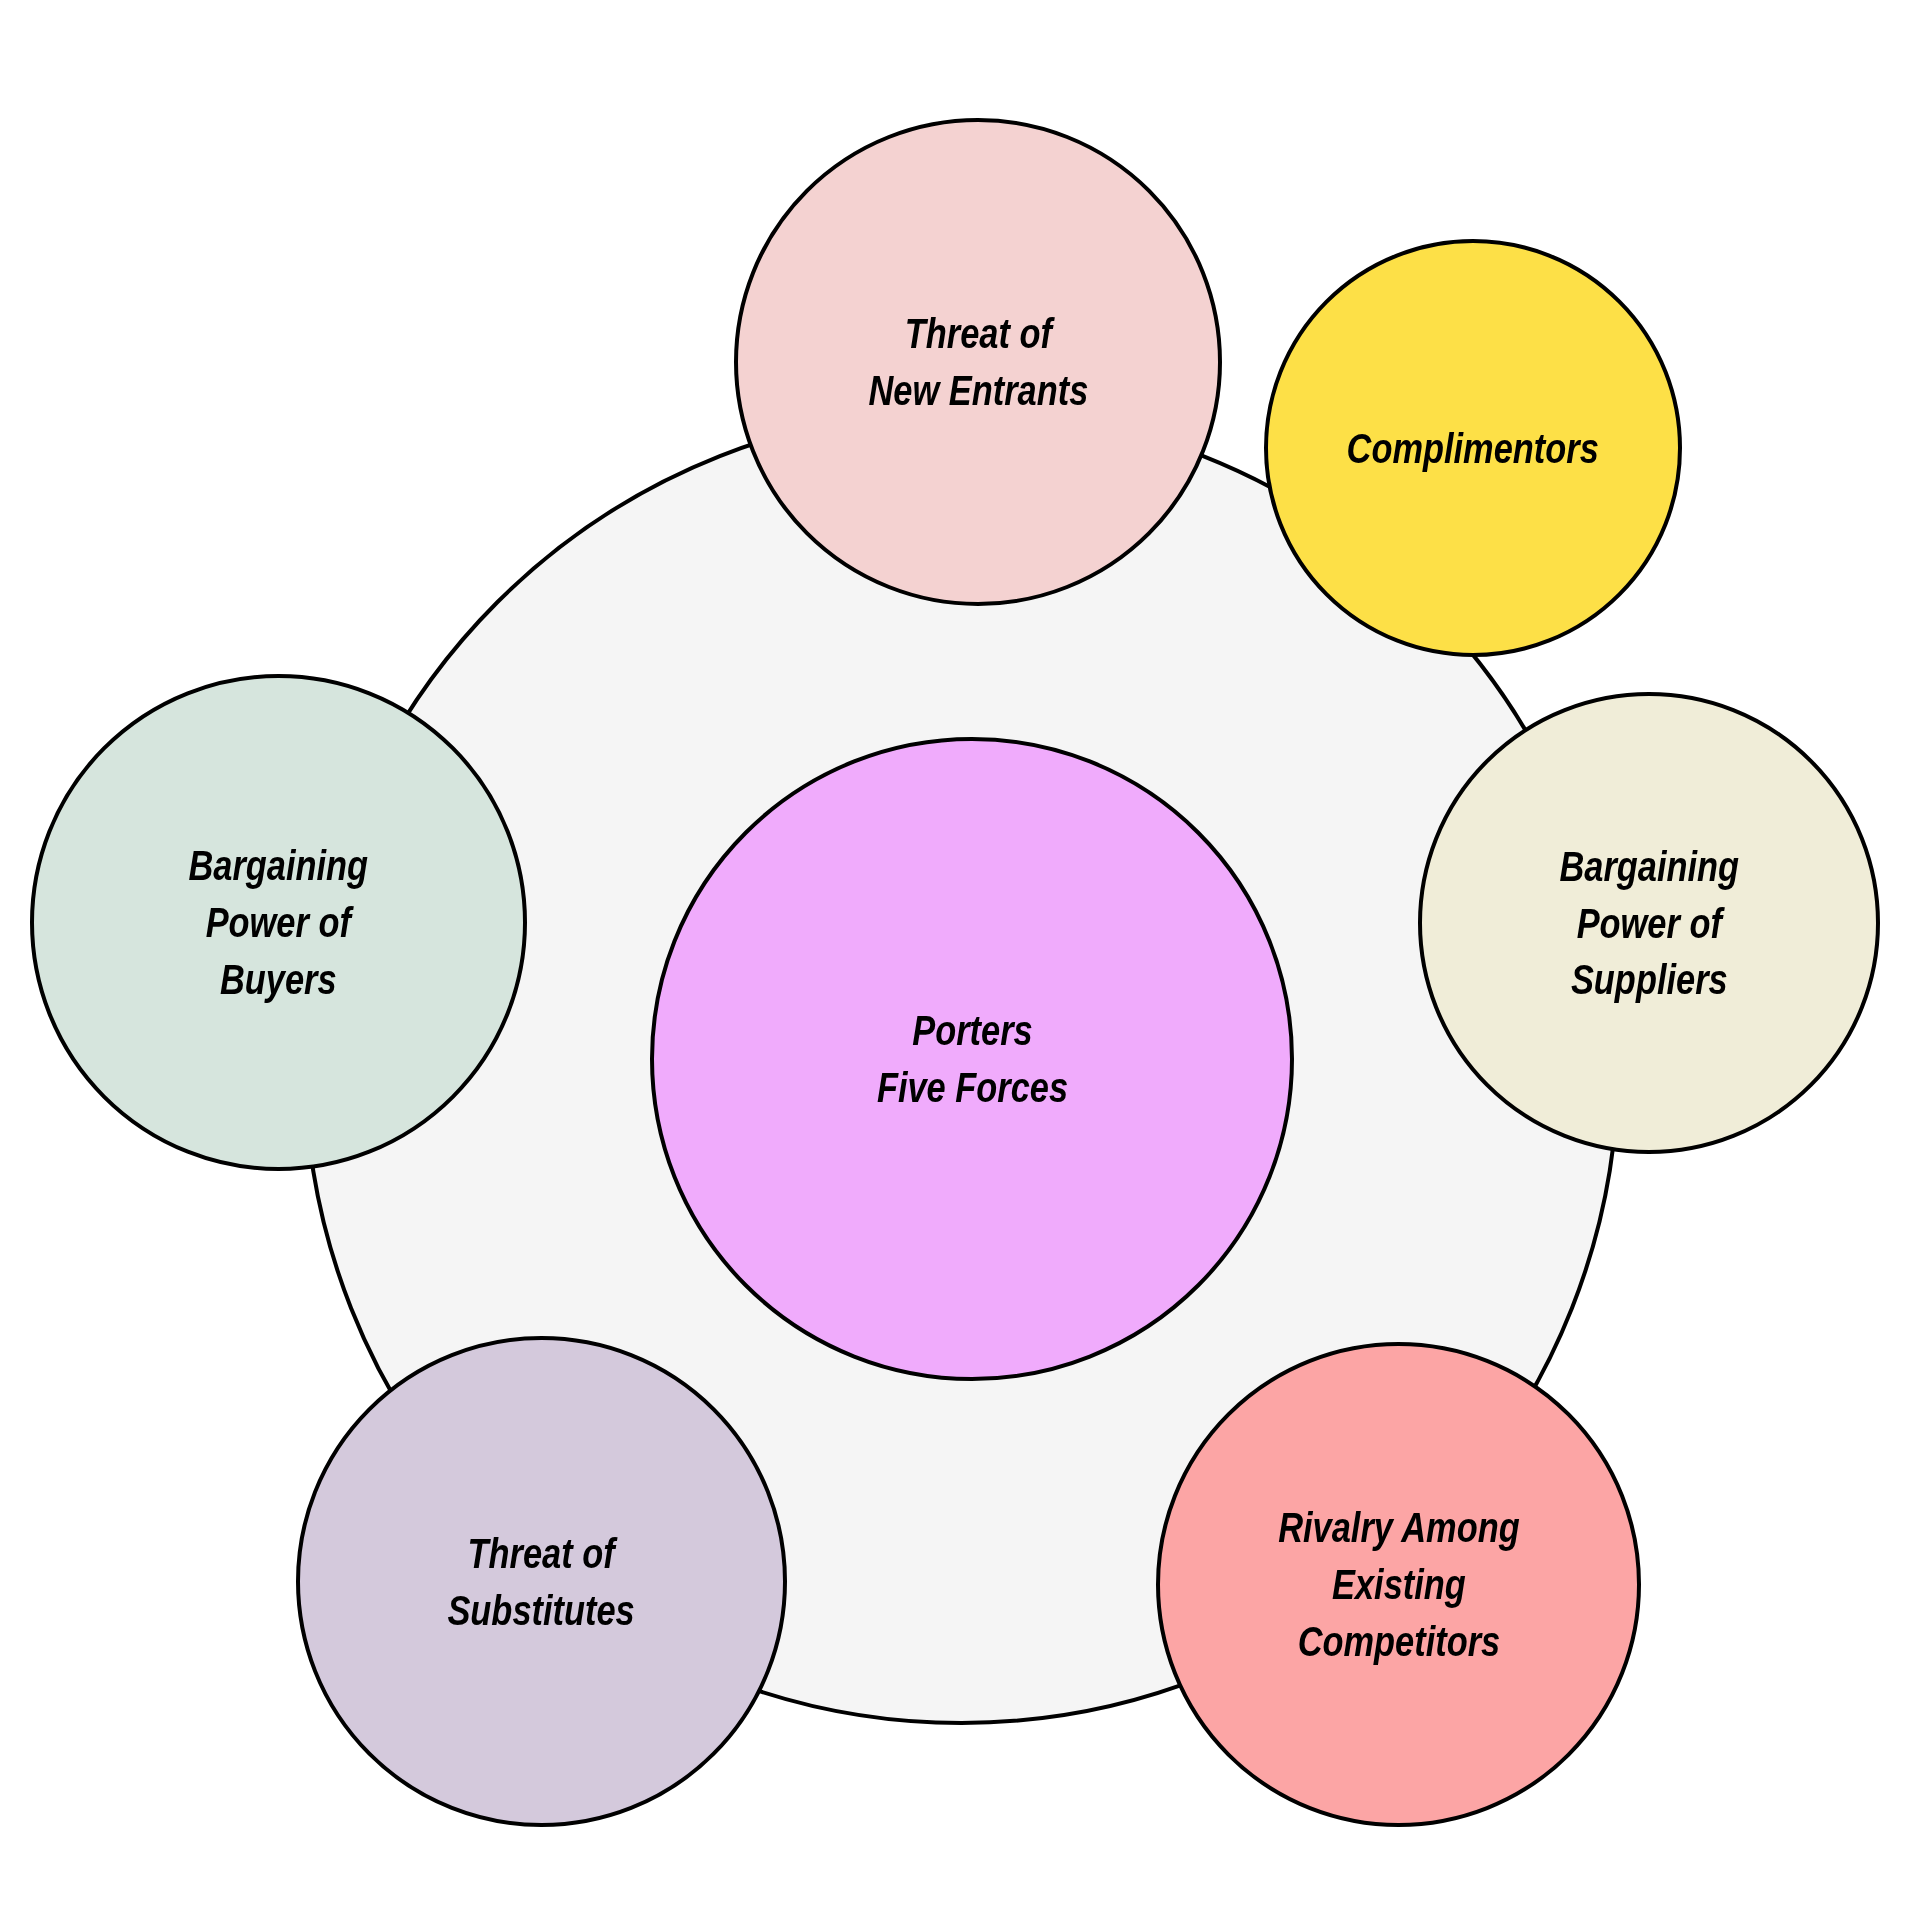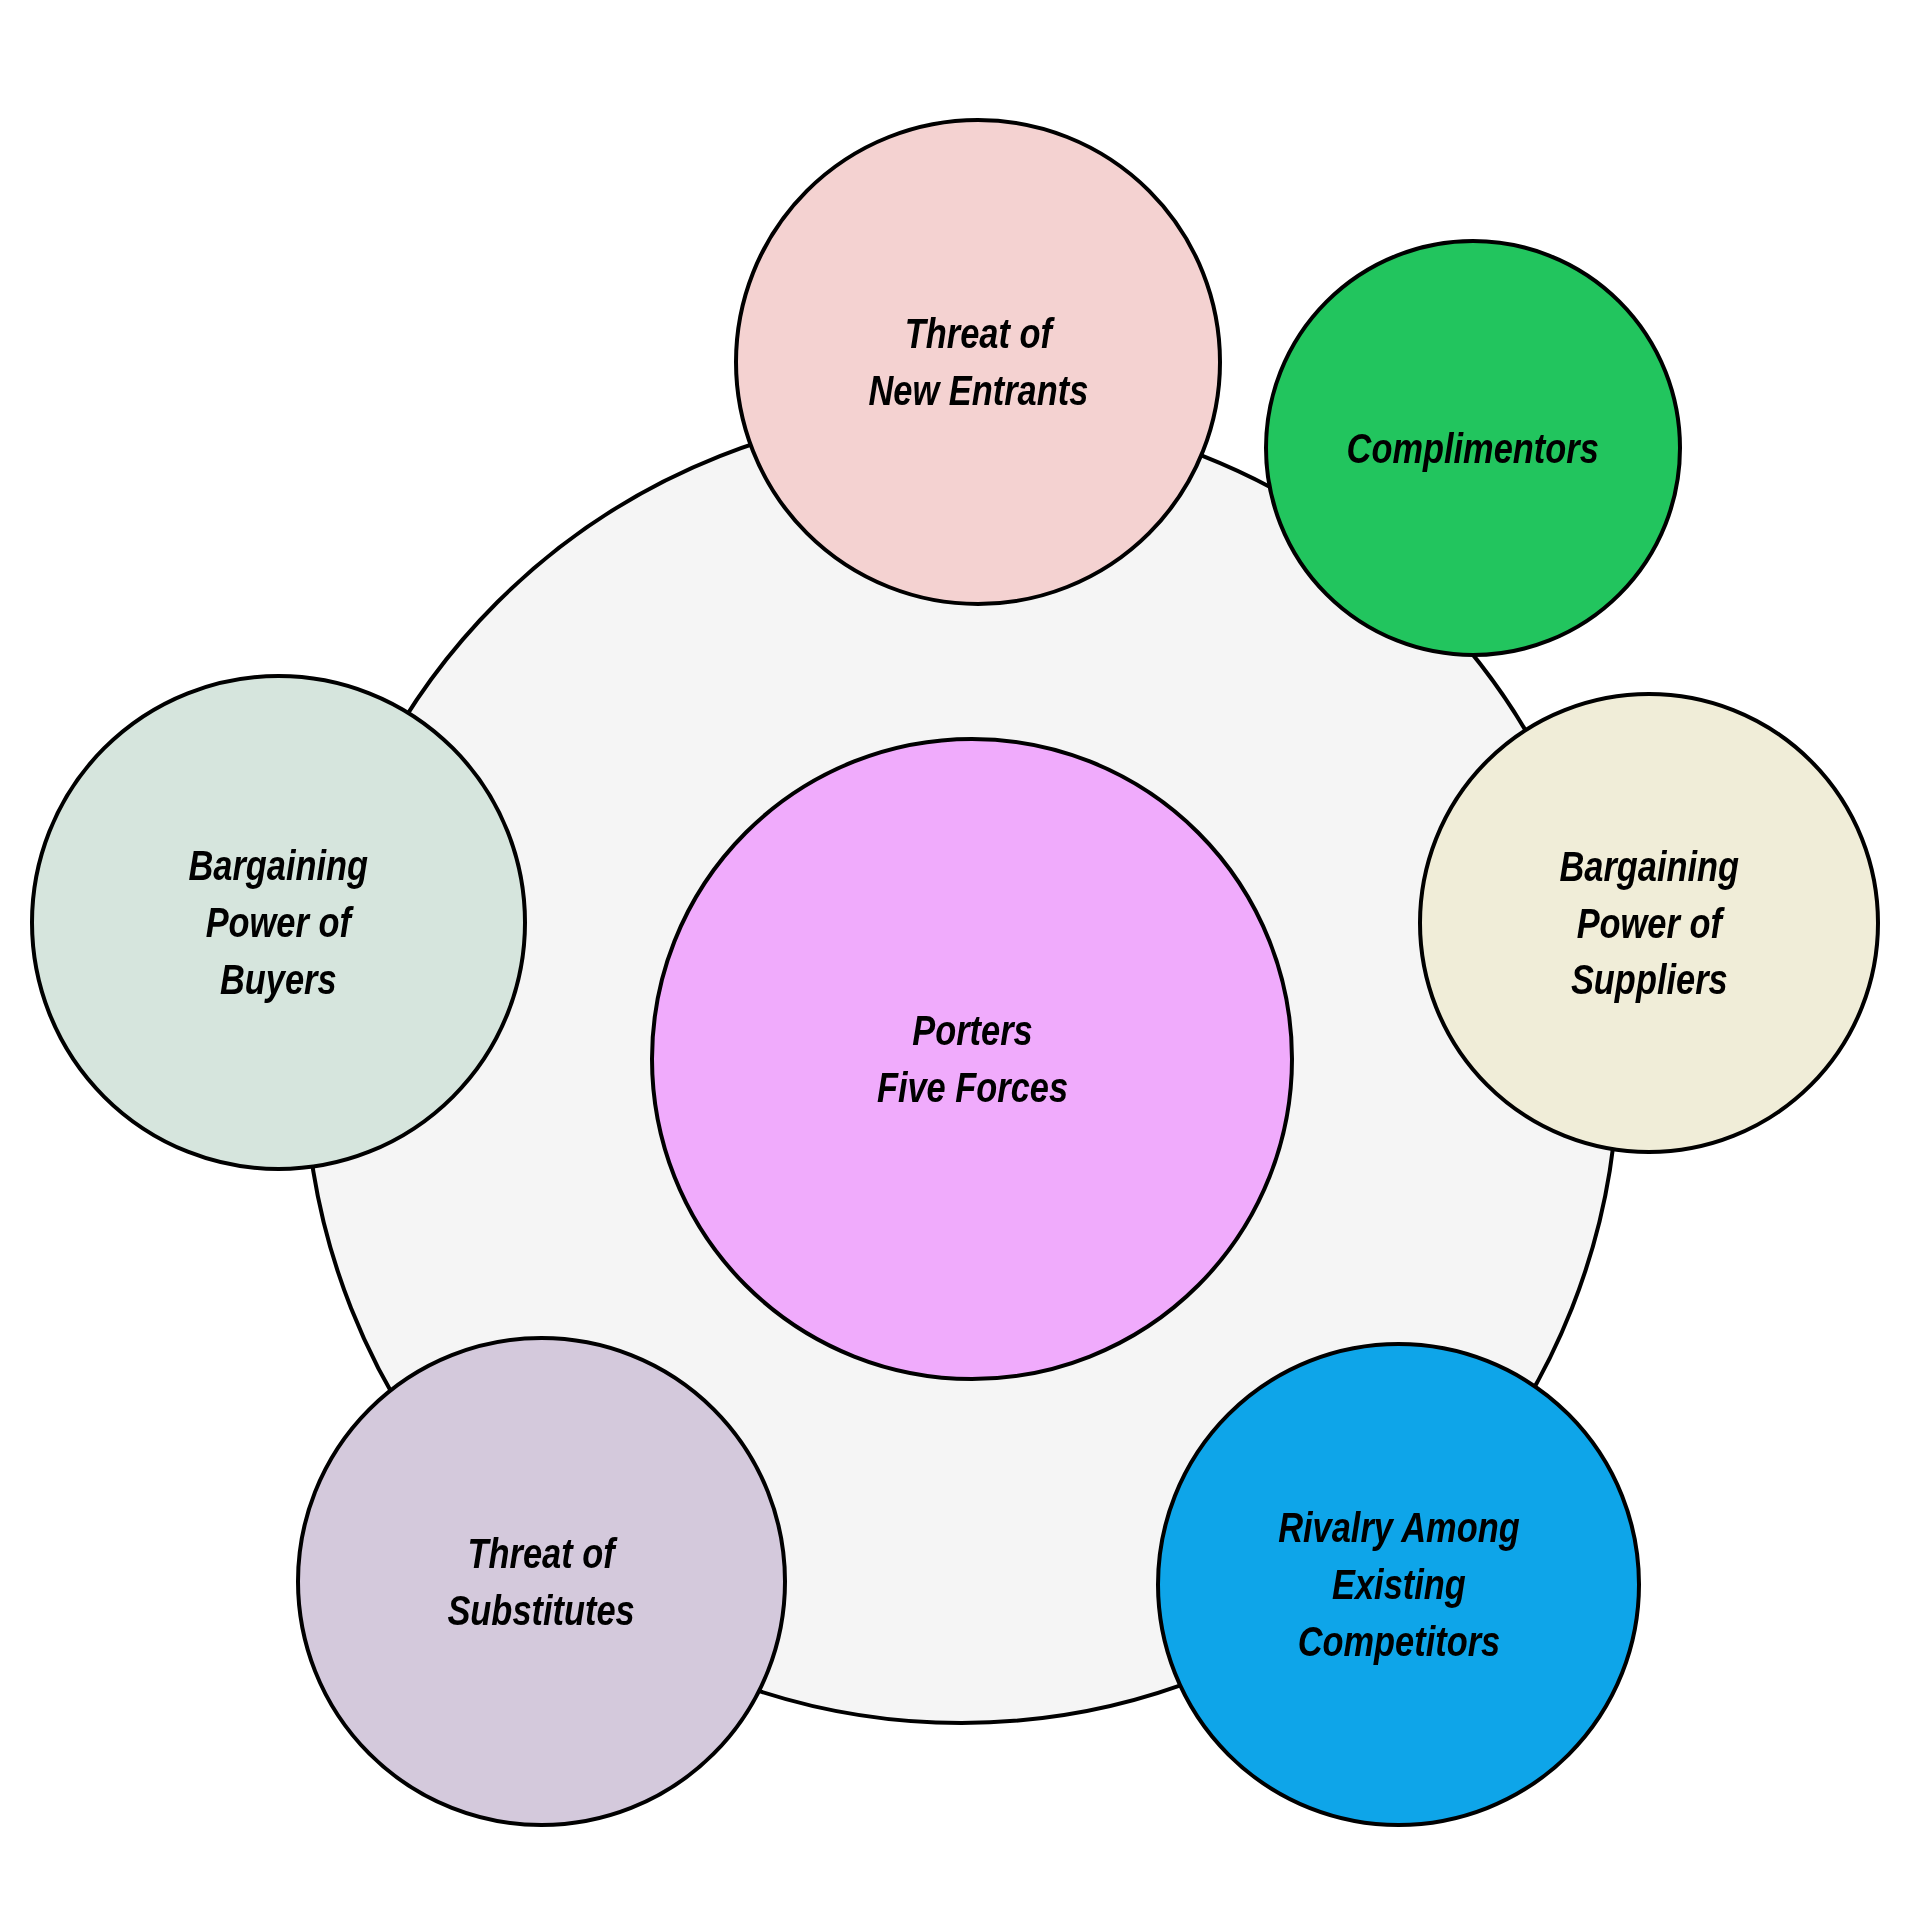--- a/index.html
+++ b/index.html
@@ -54,31 +54,31 @@
   <div class="circle center-circle" style="background-color: #f0abfc;">
     <div class="label">Porters
 Five Forces</div>
   </div>
 
   <div class="circle sat-new-entrants" style="background-color: rgb(244, 210, 209);">
     <div class="label">Threat of
 New Entrants</div>
   </div>
 
-  <div class="circle sat-complimentors" style="background-color: #22c55e;">
+  <div class="circle sat-complimentors" style="background-color: #fde047;">
     <div class="label">Complimentors</div>
   </div>
 
   <div class="circle sat-suppliers" style="background-color: rgb(240, 237, 216);">
     <div class="label">Bargaining
 Power of
 Suppliers</div>
   </div>
 
-  <div class="circle sat-rivalry" style="background-color: #0ea5e9;">
+  <div class="circle sat-rivalry" style="background-color: #fca5a5;">
     <div class="label">Rivalry Among
 Existing
 Competitors</div>
   </div>
 
   <div class="circle sat-substitutes" style="background-color: rgb(212, 201, 220);">
     <div class="label">Threat of
 Substitutes</div>
   </div>
 

